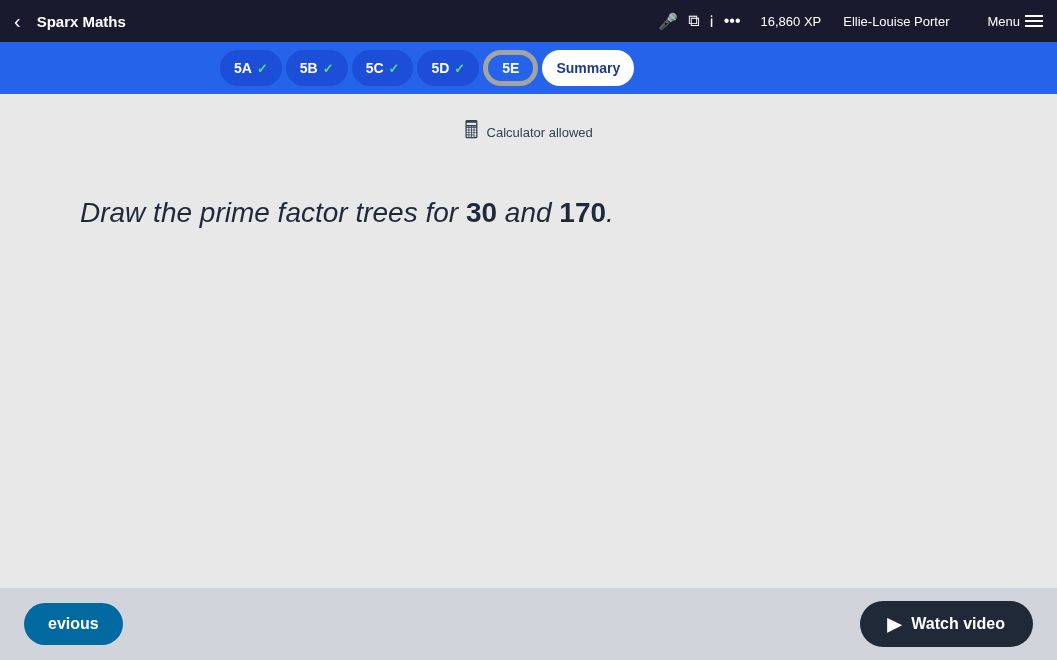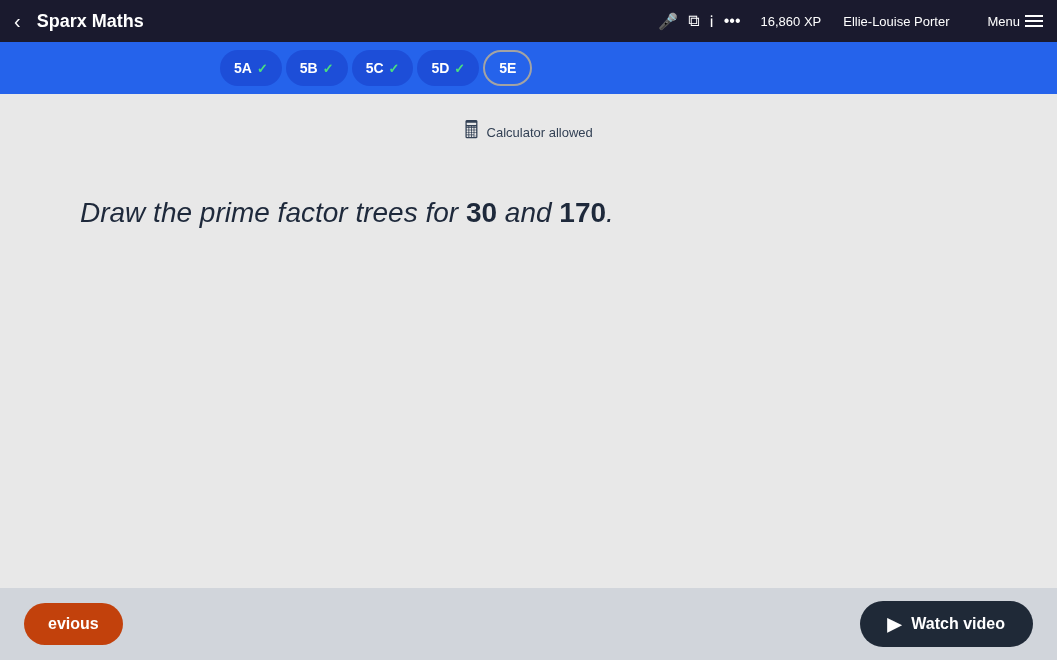--- a/index.html
+++ b/index.html
@@ -26,21 +26,21 @@
 
     .back-btn {
       color: white;
       font-size: 20px;
       cursor: pointer;
       margin-right: 6px;
     }
 
     .app-title {
       color: white;
-      font-size: 18px;
+      font-size: 15px;
       font-weight: 700;
       flex: 1;
     }
 
     .xp-info {
       color: white;
       font-size: 13px;
       margin-right: 12px;
     }
 
@@ -109,21 +109,21 @@
       cursor: pointer;
       color: white;
     }
 
     .tab.completed {
       background: #1d4ed8;
     }
 
     .tab.active {
       background: #2563eb;
-      border: 2px solid #a3a3a3;
+      border: 5px solid #a3a3a3;
     }
 
     .tab.summary {
       background: white;
       color: #1e3a8a;
       font-weight: 700;
     }
 
     .check-icon {
       color: #4ade80;
@@ -208,21 +208,21 @@
       width: 100%;
       height: 72px;
       background: #d1d5db;
       display: flex;
       align-items: center;
       justify-content: space-between;
       padding: 0 24px;
     }
 
     .prev-btn {
-      background: #c2410c;
+      background: #0369a1;
       color: white;
       border: none;
       border-radius: 24px;
       padding: 12px 24px;
       font-size: 16px;
       font-weight: 600;
       cursor: pointer;
     }
 
     .watch-video-btn {
@@ -291,20 +291,23 @@
     <span>5C</span>
     <span class="check-icon">✓</span>
   </div>
   <div class="tab completed">
     <span>5D</span>
     <span class="check-icon">✓</span>
   </div>
   <div class="tab active">
     <span>5E</span>
   </div>
+  <div class="tab summary">
+    <span>Summary</span>
+  </div>
 </div>
 
 <div class="bookwork-area">
   <div class="calculator-badge">
     <span class="calc-icon">🖩</span>
     <span>Calculator allowed</span>
   </div>
 </div>
 
 <div class="main-content">

